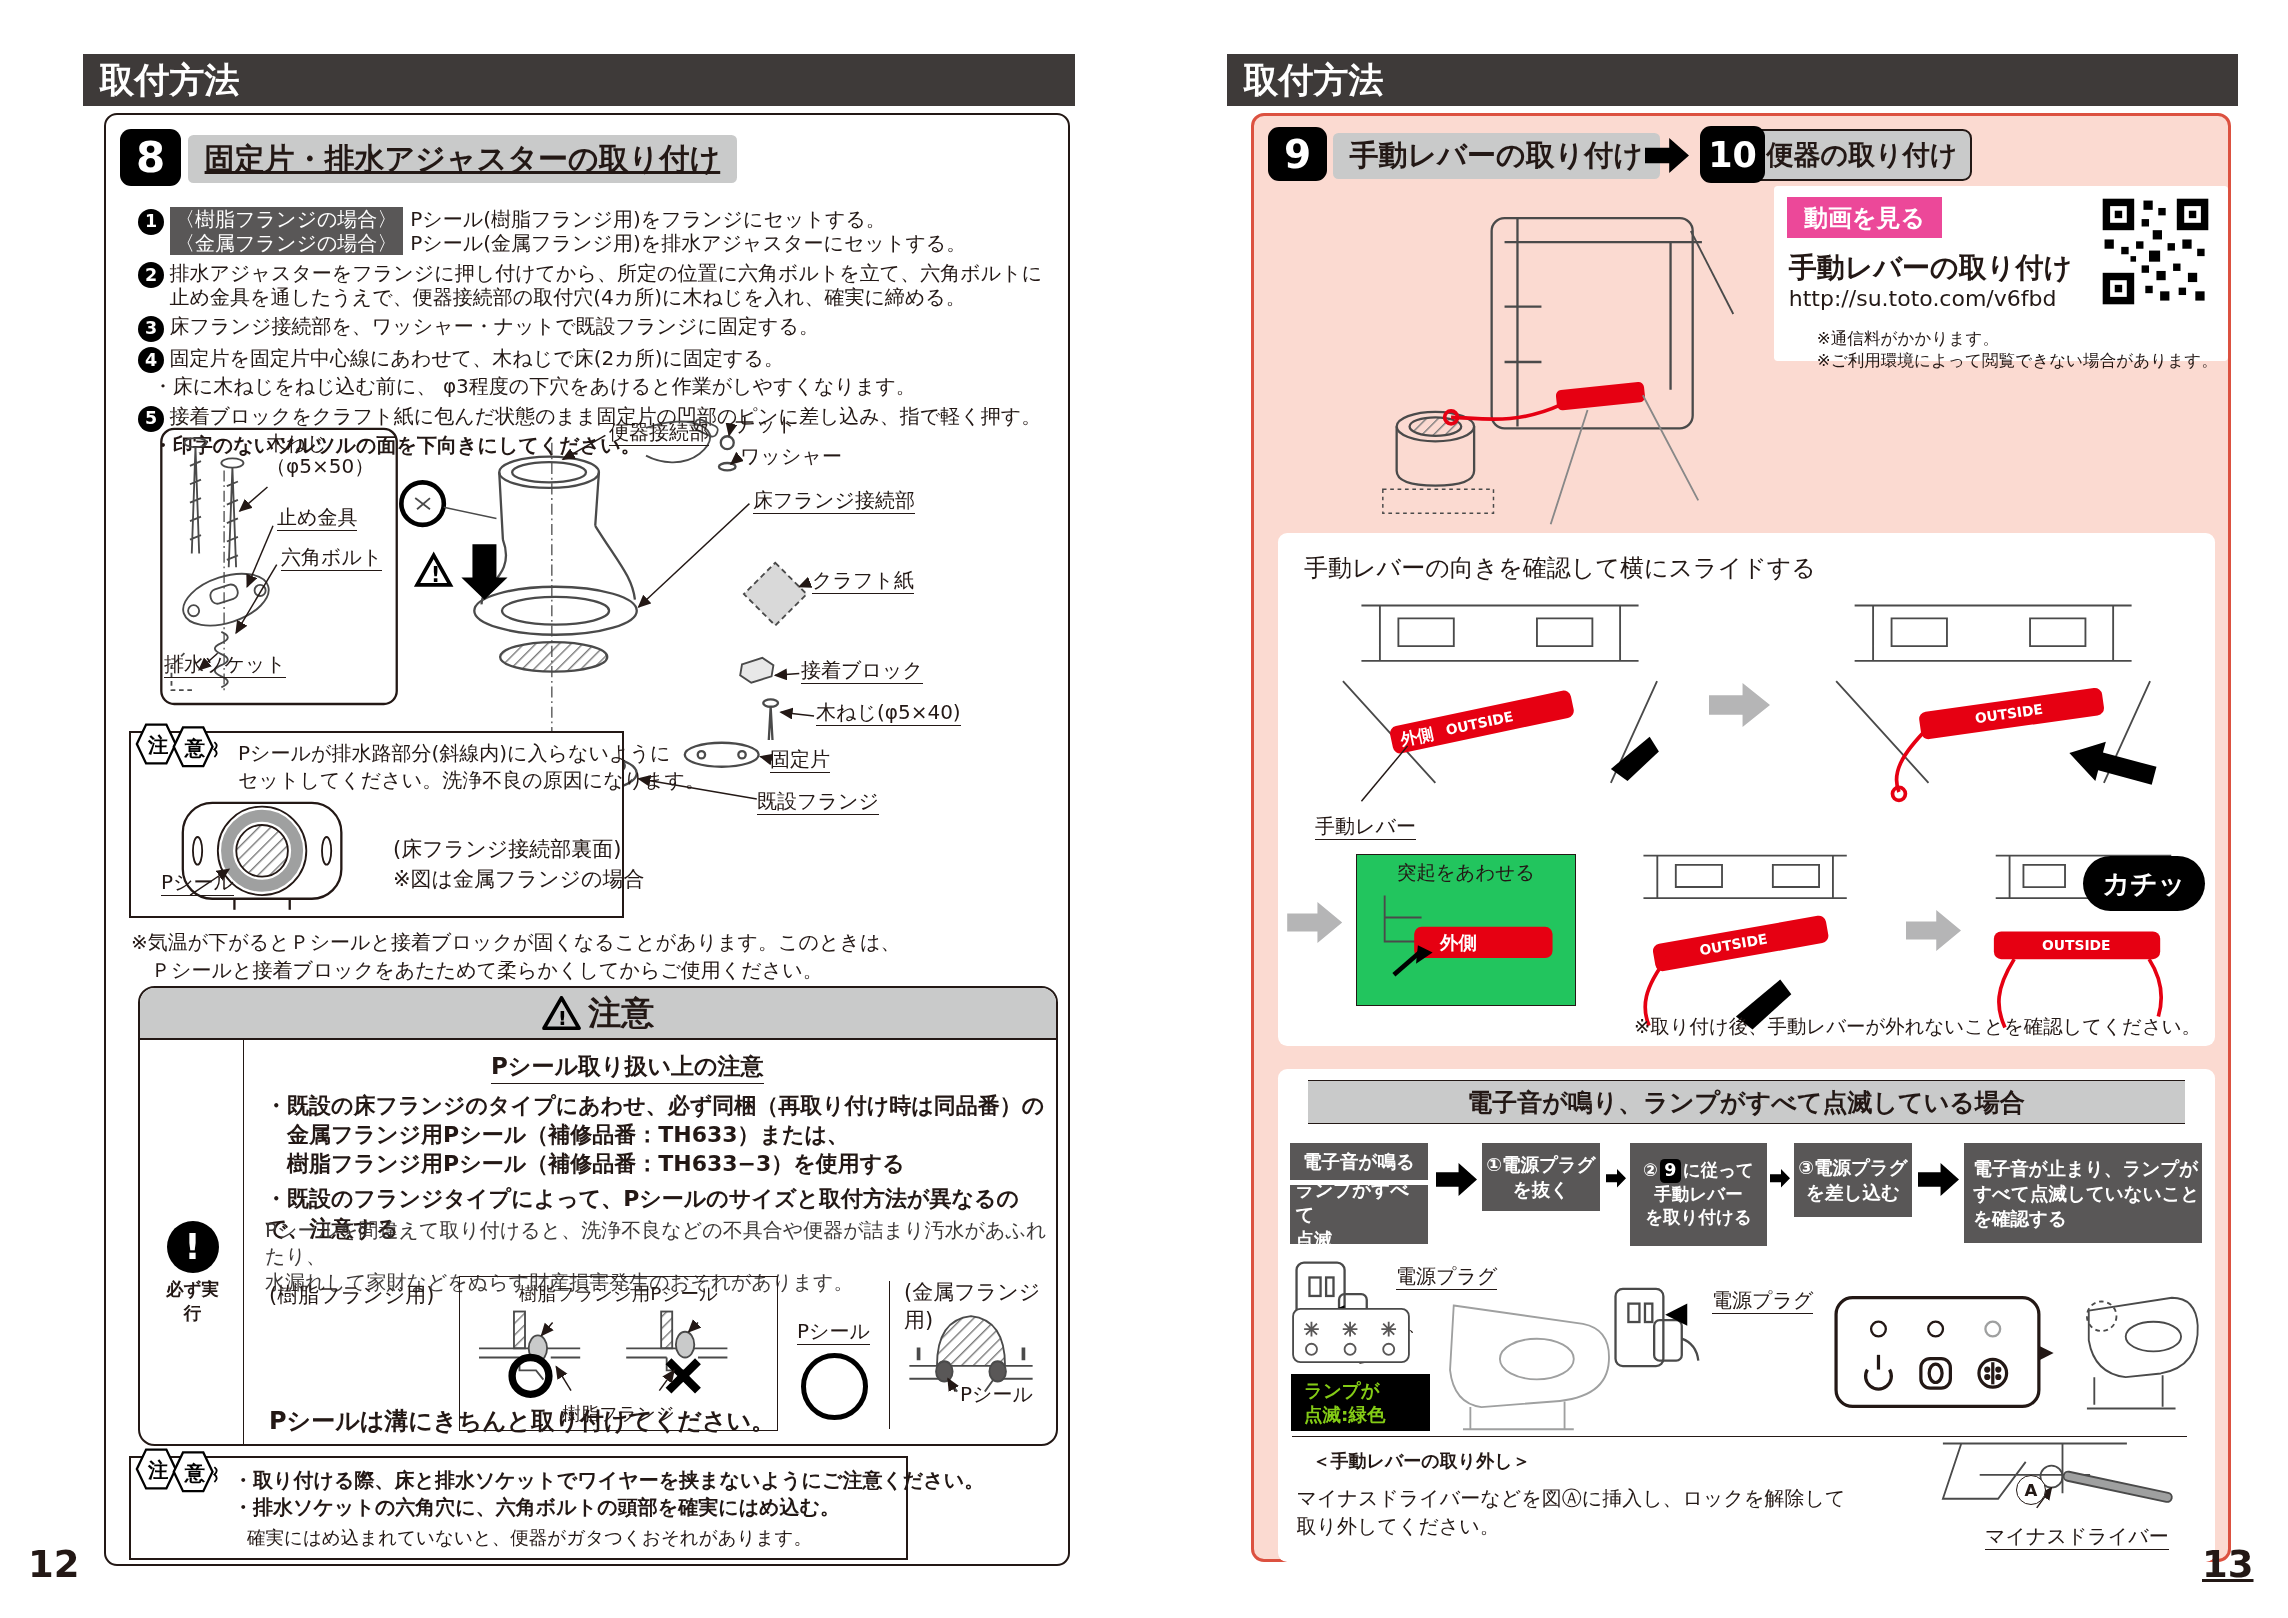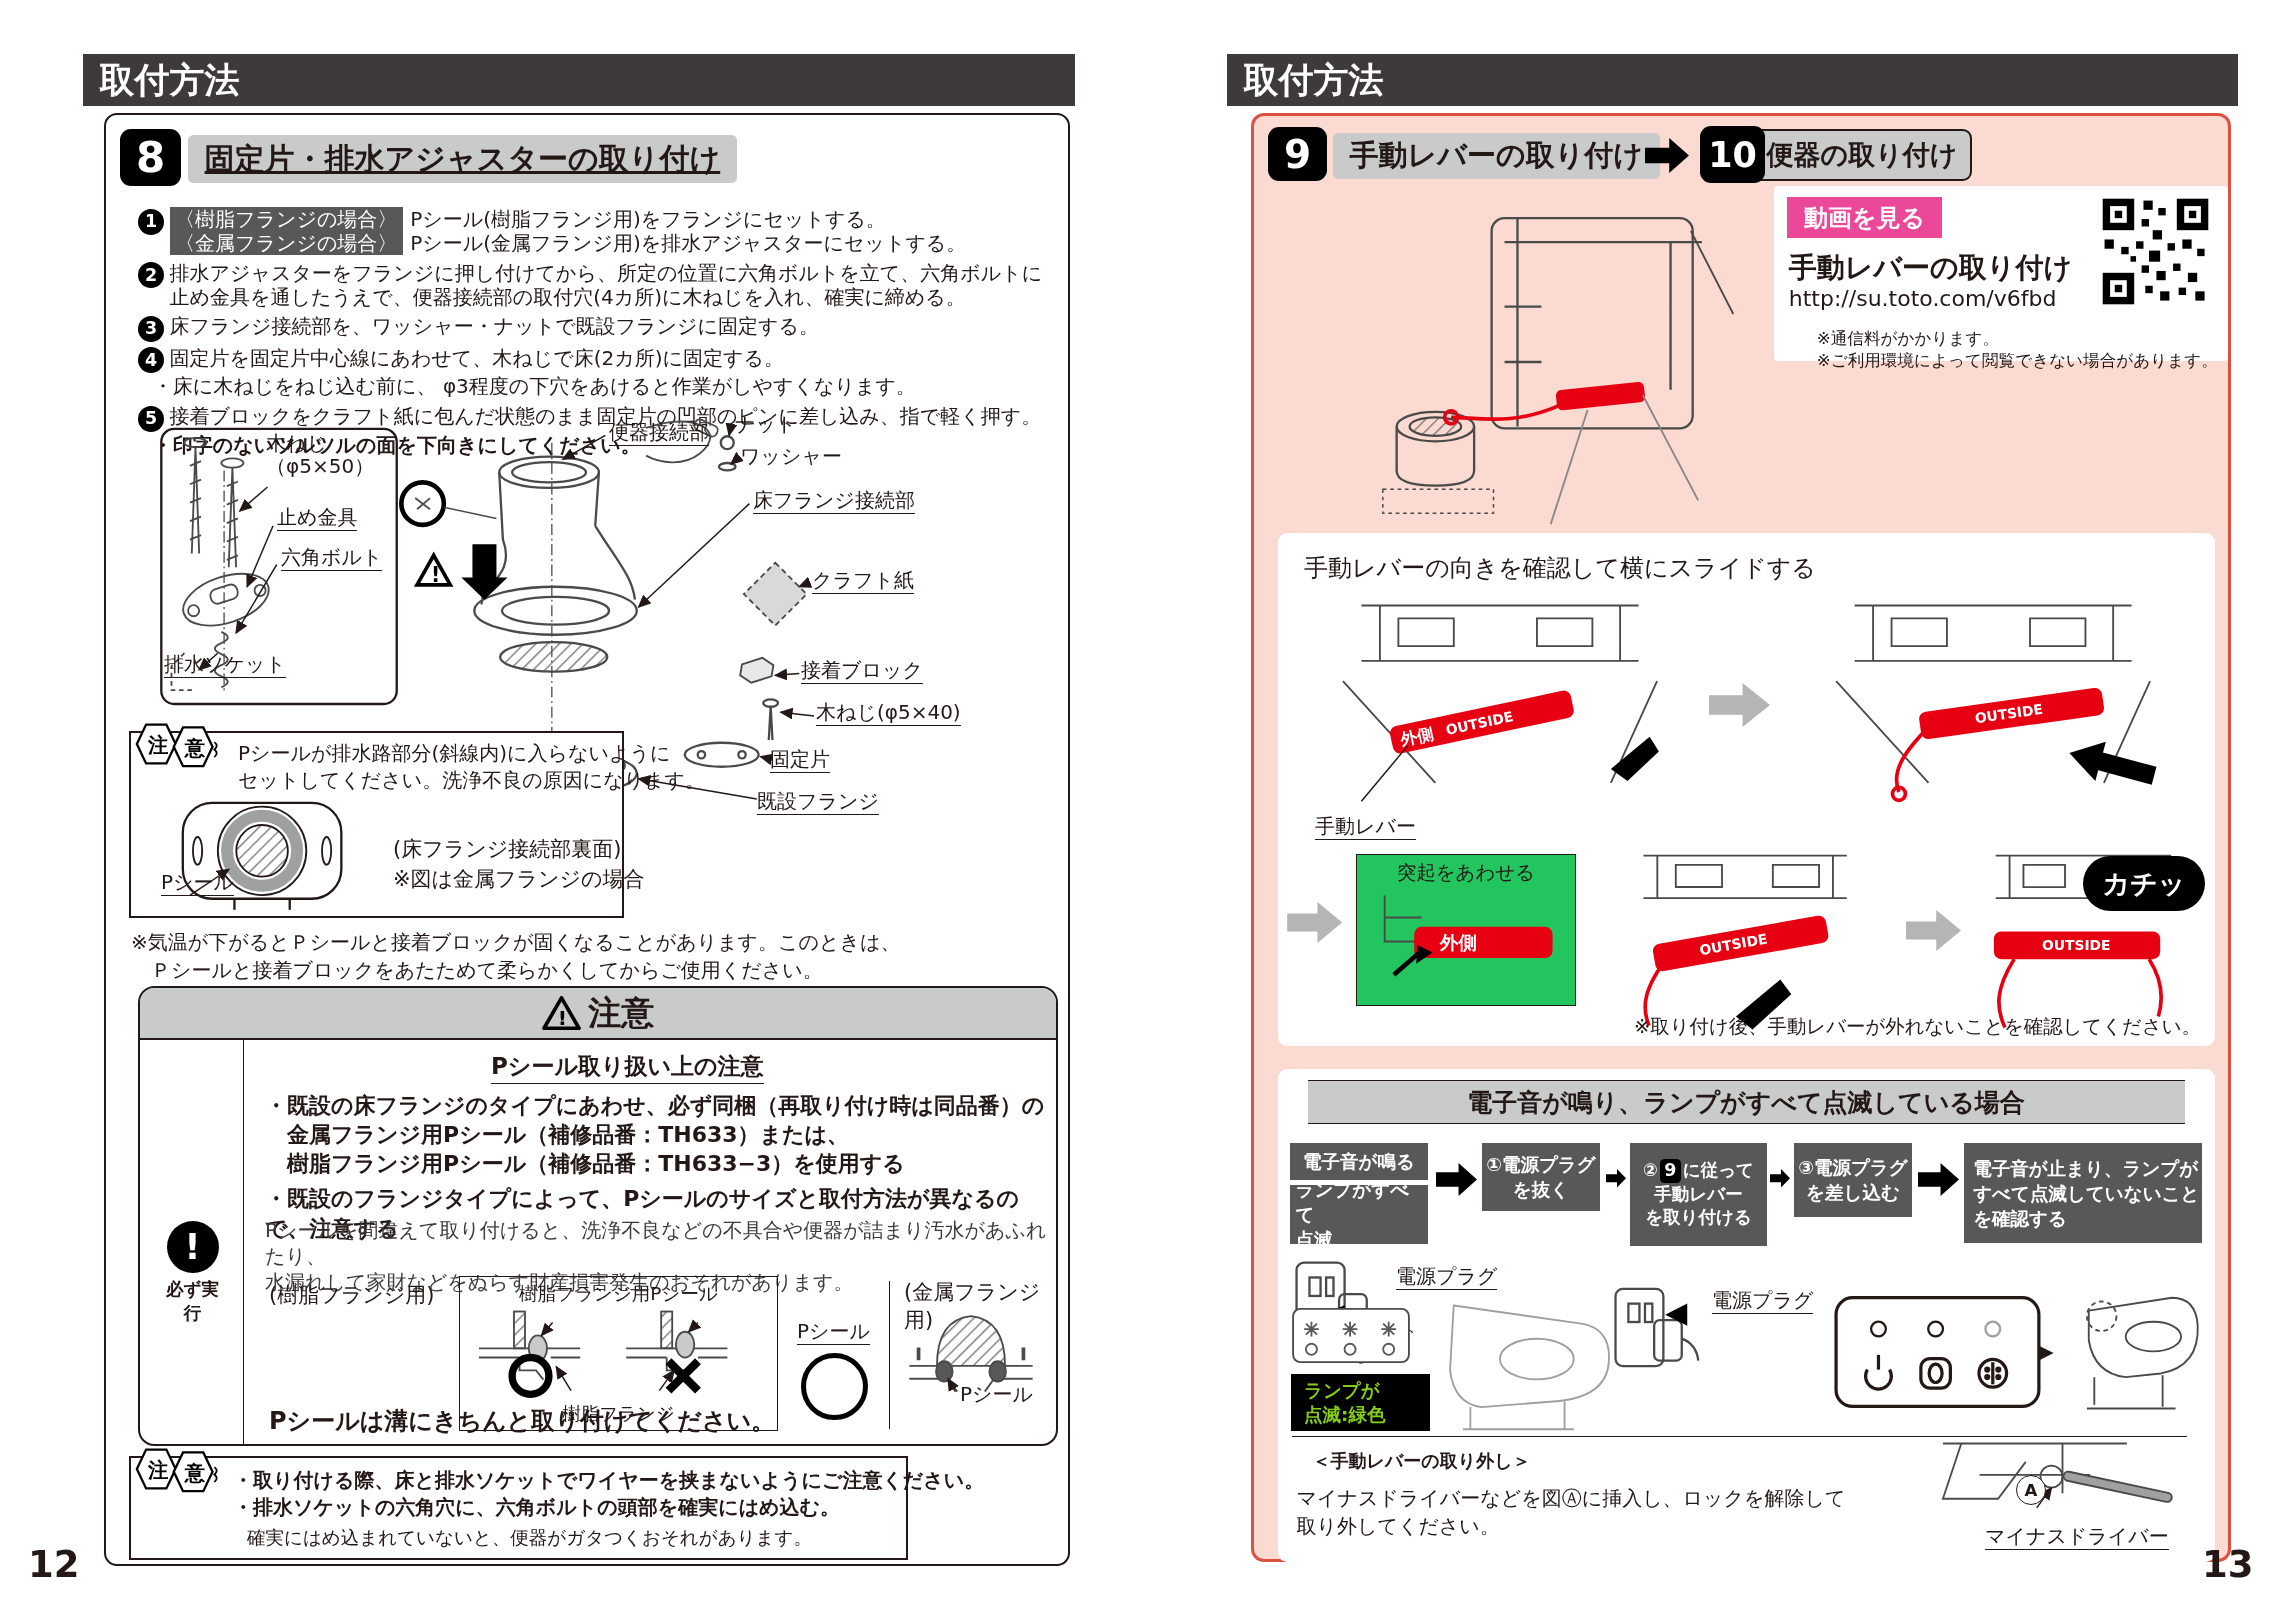--- a/index.html
+++ b/index.html
@@ -499,15 +499,15 @@
         <path d="M120,6 L320,6 M140,6 l-20,60 h60 l30,-40 M250,6 v54 M160,40 h120"></path>
         <circle cx="238" cy="42" r="12"></circle>
       </g>
       <rect x="250" y="48" width="120" height="10" rx="5" fill="#9fa0a0" stroke="#4a4a4a" stroke-width="2" transform="rotate(12 310 53)"></rect>
       <line x1="222" y1="76" x2="238" y2="54" stroke="#231815" stroke-width="1.6" marker-end="url(#ah)"></line>
     </svg>
     <div class="abs circleA" style="left:738px;top:406px;width:28px;height:28px;font-size:16.6px;">A</div>
     <div class="abs lbl ul" style="left:707px;top:456px;">マイナスドライバー</div>
   </div>
 
-  <div class="abs b" style="left:2202px;top:1543px;font-size:37px;">13</div>
+  <div class="abs b" style="left:2202px;top:1543px;font-size:37px;text-decoration:underline;">13</div>
 </div>
 
 
 </body></html>

